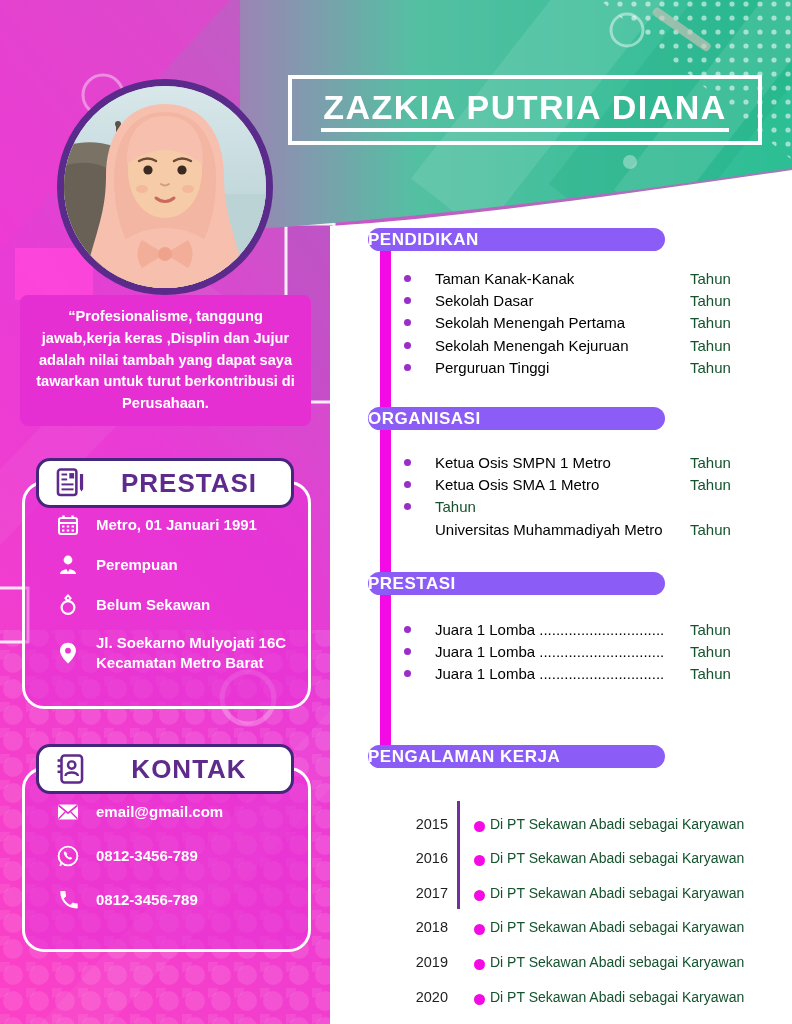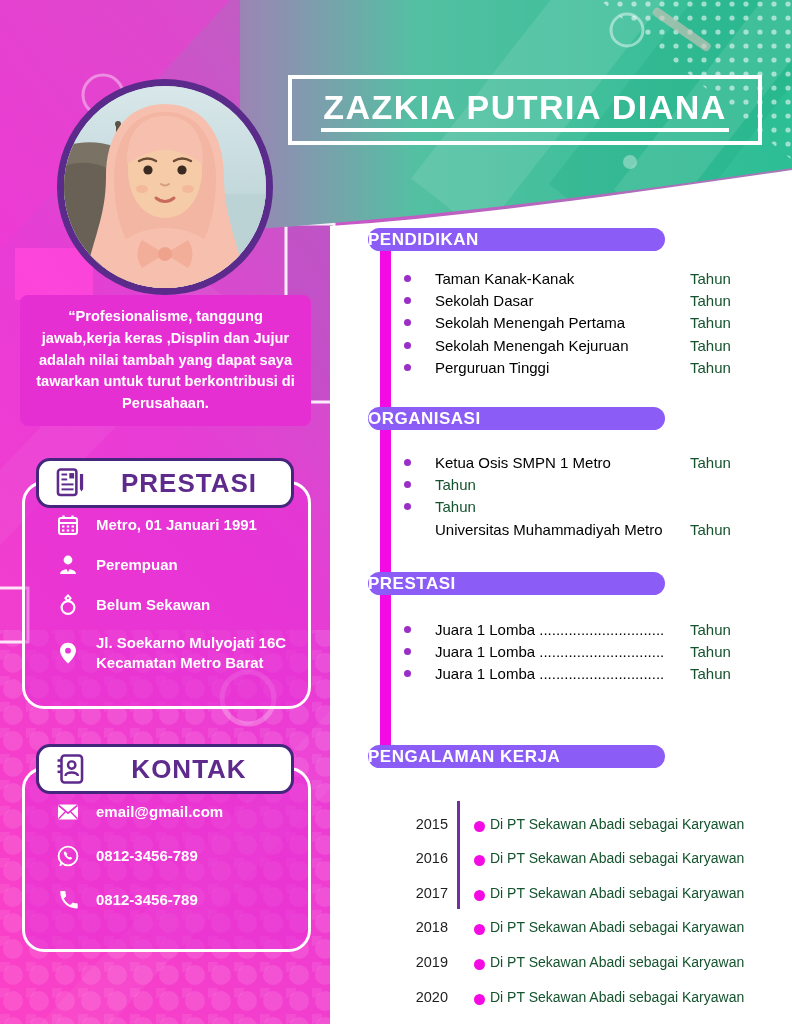--- a/index.html
+++ b/index.html
@@ -333,20 +333,21 @@
   <span>ORGANISASI</span>
 </div>
 <div class="abs list" style="top:451px" id="list-organisasi">
     <div class="lrow">
       <span class="bullet"></span>
       <span class="lab">Ketua Osis SMPN 1 Metro</span>
       <span class="yr">Tahun</span>
     </div>
     <div class="lrow">
       <span class="bullet"></span>
+      <span class="lab">Ketua Osis SMA 1 Metro</span>
       <span class="yr">Tahun</span>
     </div>
     <div class="lrow">
       <span class="bullet"></span>
       <span class="yr">Tahun</span>
     </div>
     <div class="lrow">
       <span class="bullet hidden"></span>
       <span class="lab">Universitas Muhammadiyah Metro</span>
       <span class="yr">Tahun</span>

